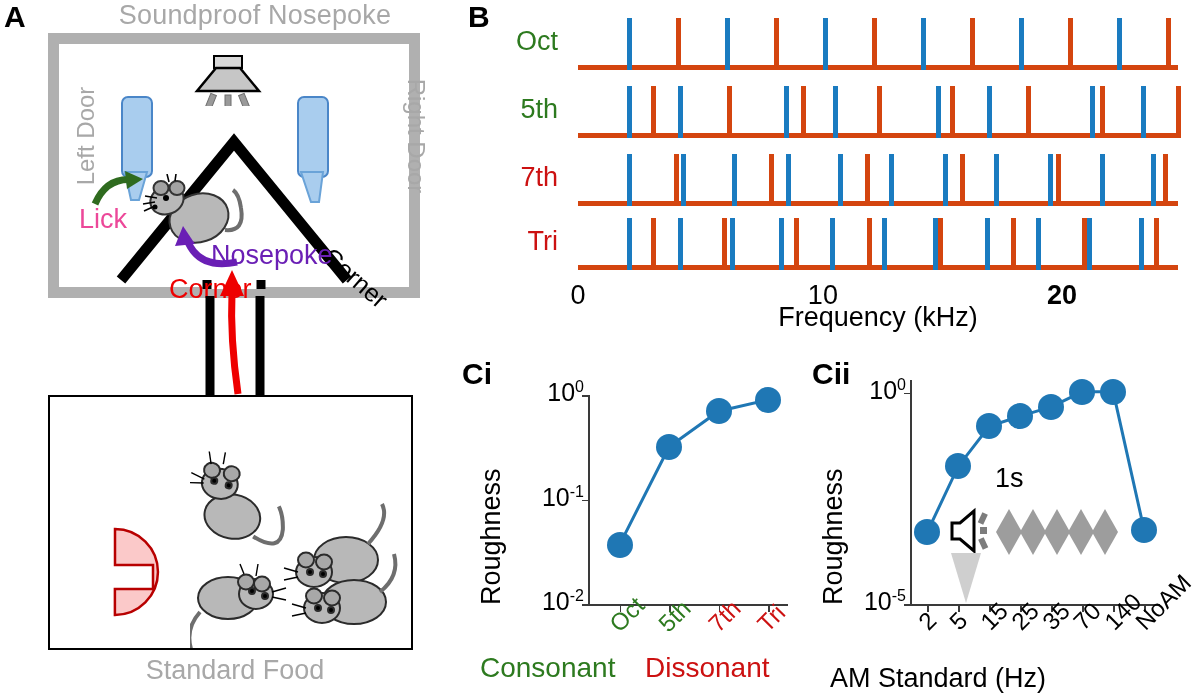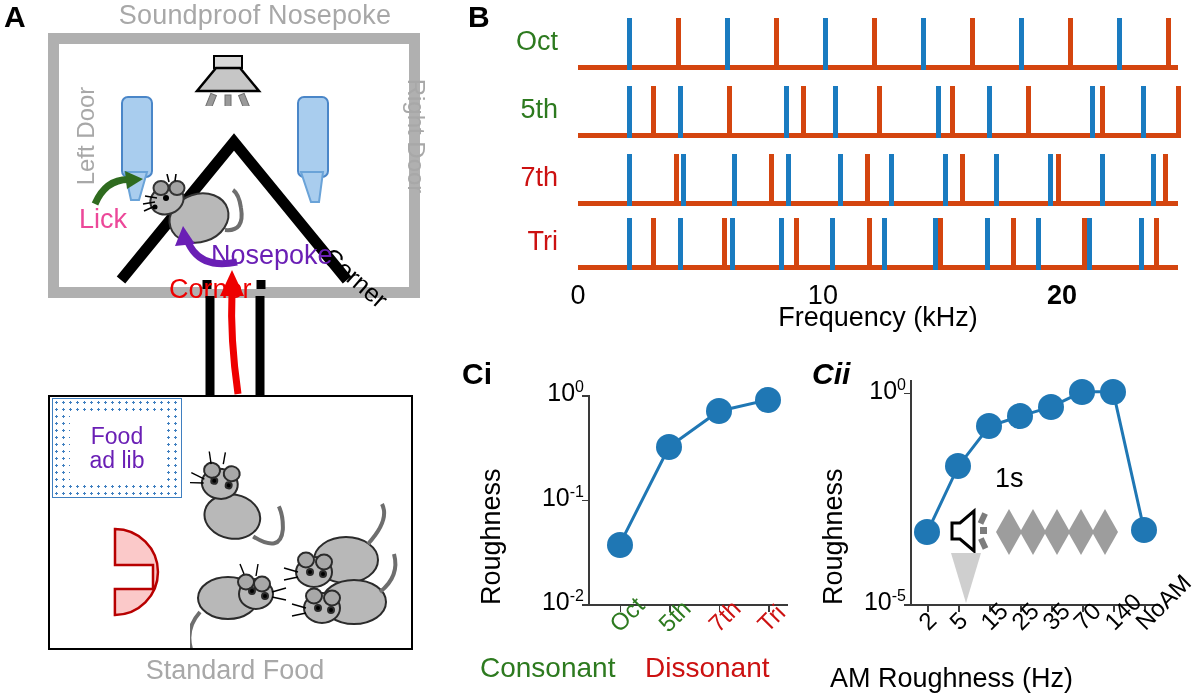--- a/index.html
+++ b/index.html
@@ -158,27 +158,20 @@
     <line x1="60" y1="0" x2="60" y2="108" stroke="#000" stroke-width="9"></line>
   </svg>
 
   <svg class="abs" style="left:212px;top:258px;" width="48" height="140">
     <path d="M26 136 Q18 80 20 34" fill="none" stroke="#ee0000" stroke-width="7"></path>
     <polygon points="20,12 8,38 32,38" fill="#ee0000"></polygon>
   </svg>
 
   <div class="abs" id="cage-box"></div>
 
-  <div class="abs" id="food-box">
-    <div id="food-inner"></div>
-    <div id="food-txt">
-      <div>Food</div>
-      <div>ad lib</div>
-    </div>
-  </div>
 
   <svg class="abs" style="left:65px;top:525px;" width="100" height="95">
     <path d="M50 4 A43 43 0 1 1 49.9 90 L49.9 64 L88 64 L88 40 L50 40 Z" fill="#fbc9c9" stroke="#b80000" stroke-width="2.5"></path>
   </svg>
 
   <svg class="abs" style="left:190px;top:448px;" width="225" height="200">
     <g fill="#b8b8b8" stroke="#2b2b2b" stroke-width="2">
 
       <g transform="translate(10,10) rotate(10)">
         <ellipse cx="42" cy="52" rx="28" ry="22"></ellipse>
@@ -372,21 +365,21 @@
       <div class="xtk" style="left: 242.64px; top: 263px; color: rgb(204, 17, 17);">7th</div>
       <div class="tickmark" style="left: 308.14px; top: 250px;"></div>
       <div class="xtk" style="left: 292.14px; top: 263px; color: rgb(204, 17, 17);">Tri</div>
     </div>
 
   <div class="consdis" style="left:20px;top:297px;color:#2d7a1f;">Consonant</div>
   <div class="consdis" style="left:185px;top:297px;color:#cc1111;">Dissonant</div>
 </div>
 
 <div class="abs" id="panelCii">
-  <div class="abs pl" style="left:2px;top:4px;font-style:italic;">Cii</div>
+  <div class="abs pl" style="left:2px;top:4px;">Cii</div>
 
   <div class="ylab" style="left:8px;top:250px;">Roughness</div>
 
   <div id="cii-yticks">
       <div class="ytickA" style="left: 16px; width: 80px; top: 232px;">10<sup>-5</sup></div>
       <div class="tickmarkY" style="left: 94px; top: 249px;"></div>
       <div class="ytickA" style="left: 16px; width: 80px; top: 20.7203px;">10<sup>0</sup></div>
       <div class="tickmarkY" style="left: 94px; top: 37.7203px;"></div>
     </div>
   <div class="axisline" style="left:100px;top:25px;width:2px;height:225px;"></div>
@@ -436,14 +429,14 @@
   <div id="cii-diamonds">
       <div class="diamond" style="left: 186px; top: 154px;"></div>
       <div class="diamond" style="left: 210px; top: 154px;"></div>
       <div class="diamond" style="left: 234px; top: 154px;"></div>
       <div class="diamond" style="left: 258px; top: 154px;"></div>
       <div class="diamond" style="left: 282px; top: 154px;"></div>
     </div>
   <svg class="abs" style="left:139px;top:196px;" width="34" height="56">
     <polygon points="2,2 32,2 17,52" fill="#cfcfcf"></polygon>
   </svg>
-<div class="abs" style="left: 20px; top: 308px; font-size: 27px;">AM Roughness (Hz)</div>
+<div class="abs" style="left: 20px; top: 308px; font-size: 27px;">AM Standard (Hz)</div>
   </div>
 
 </body></html>

